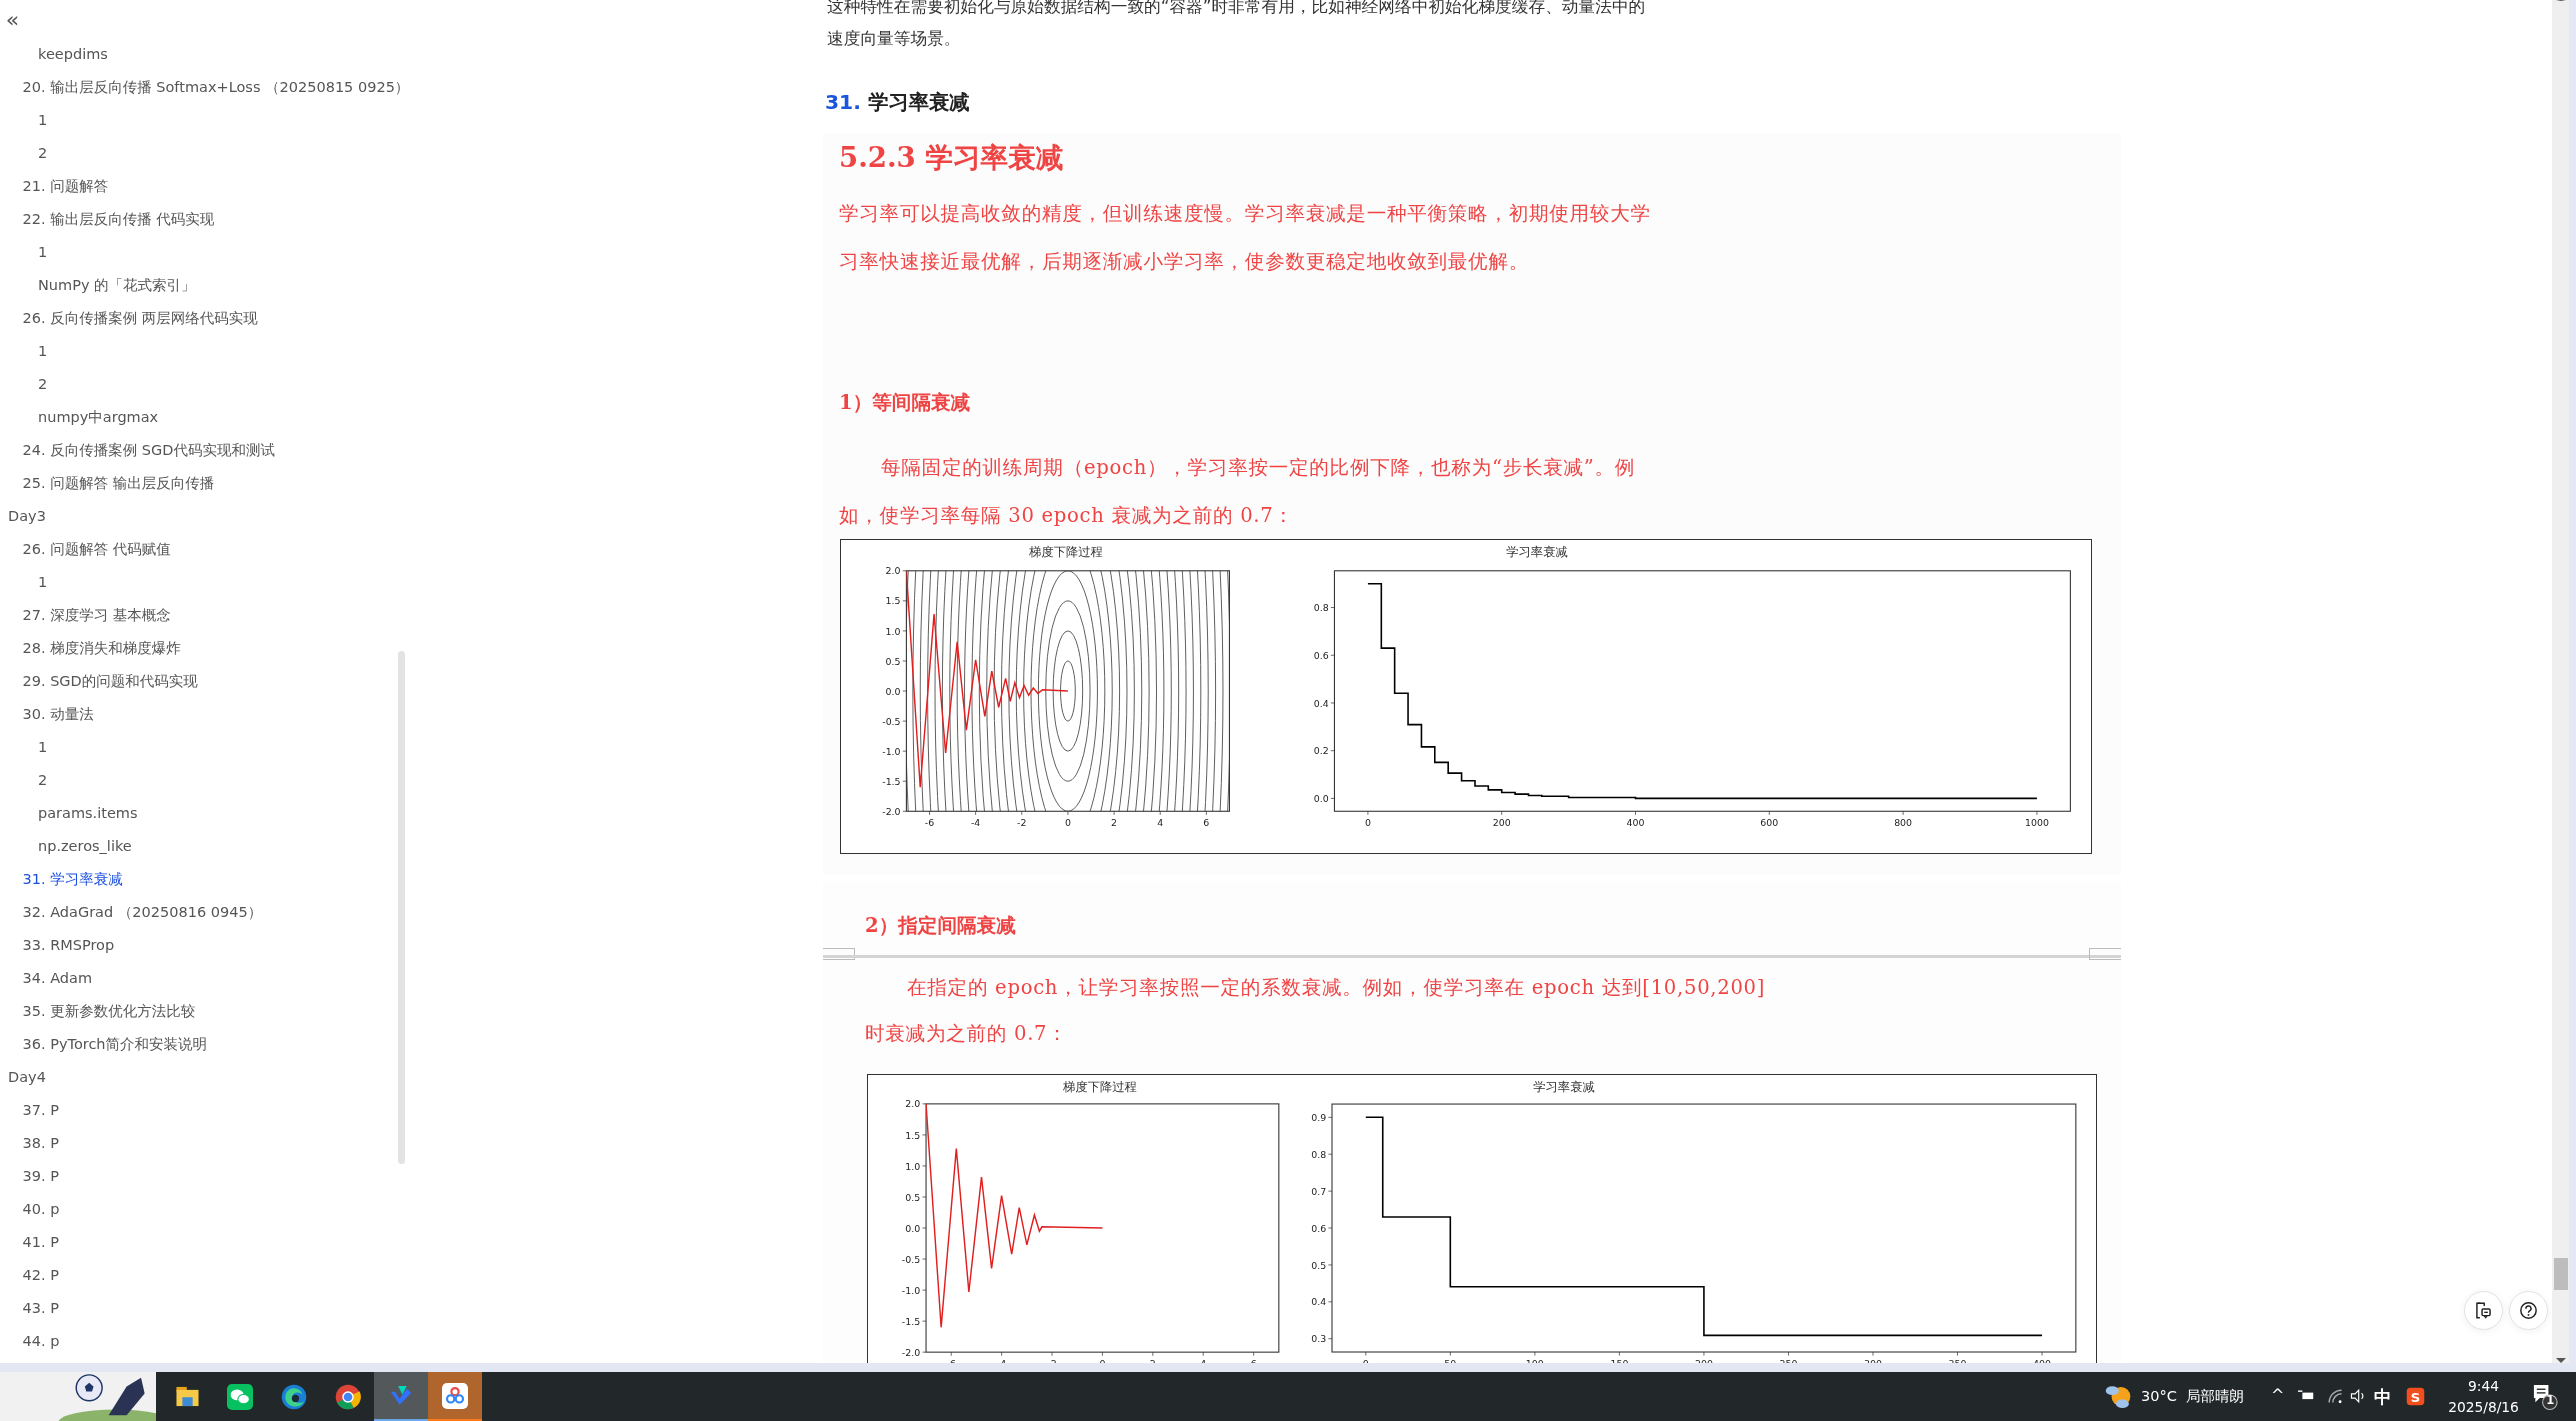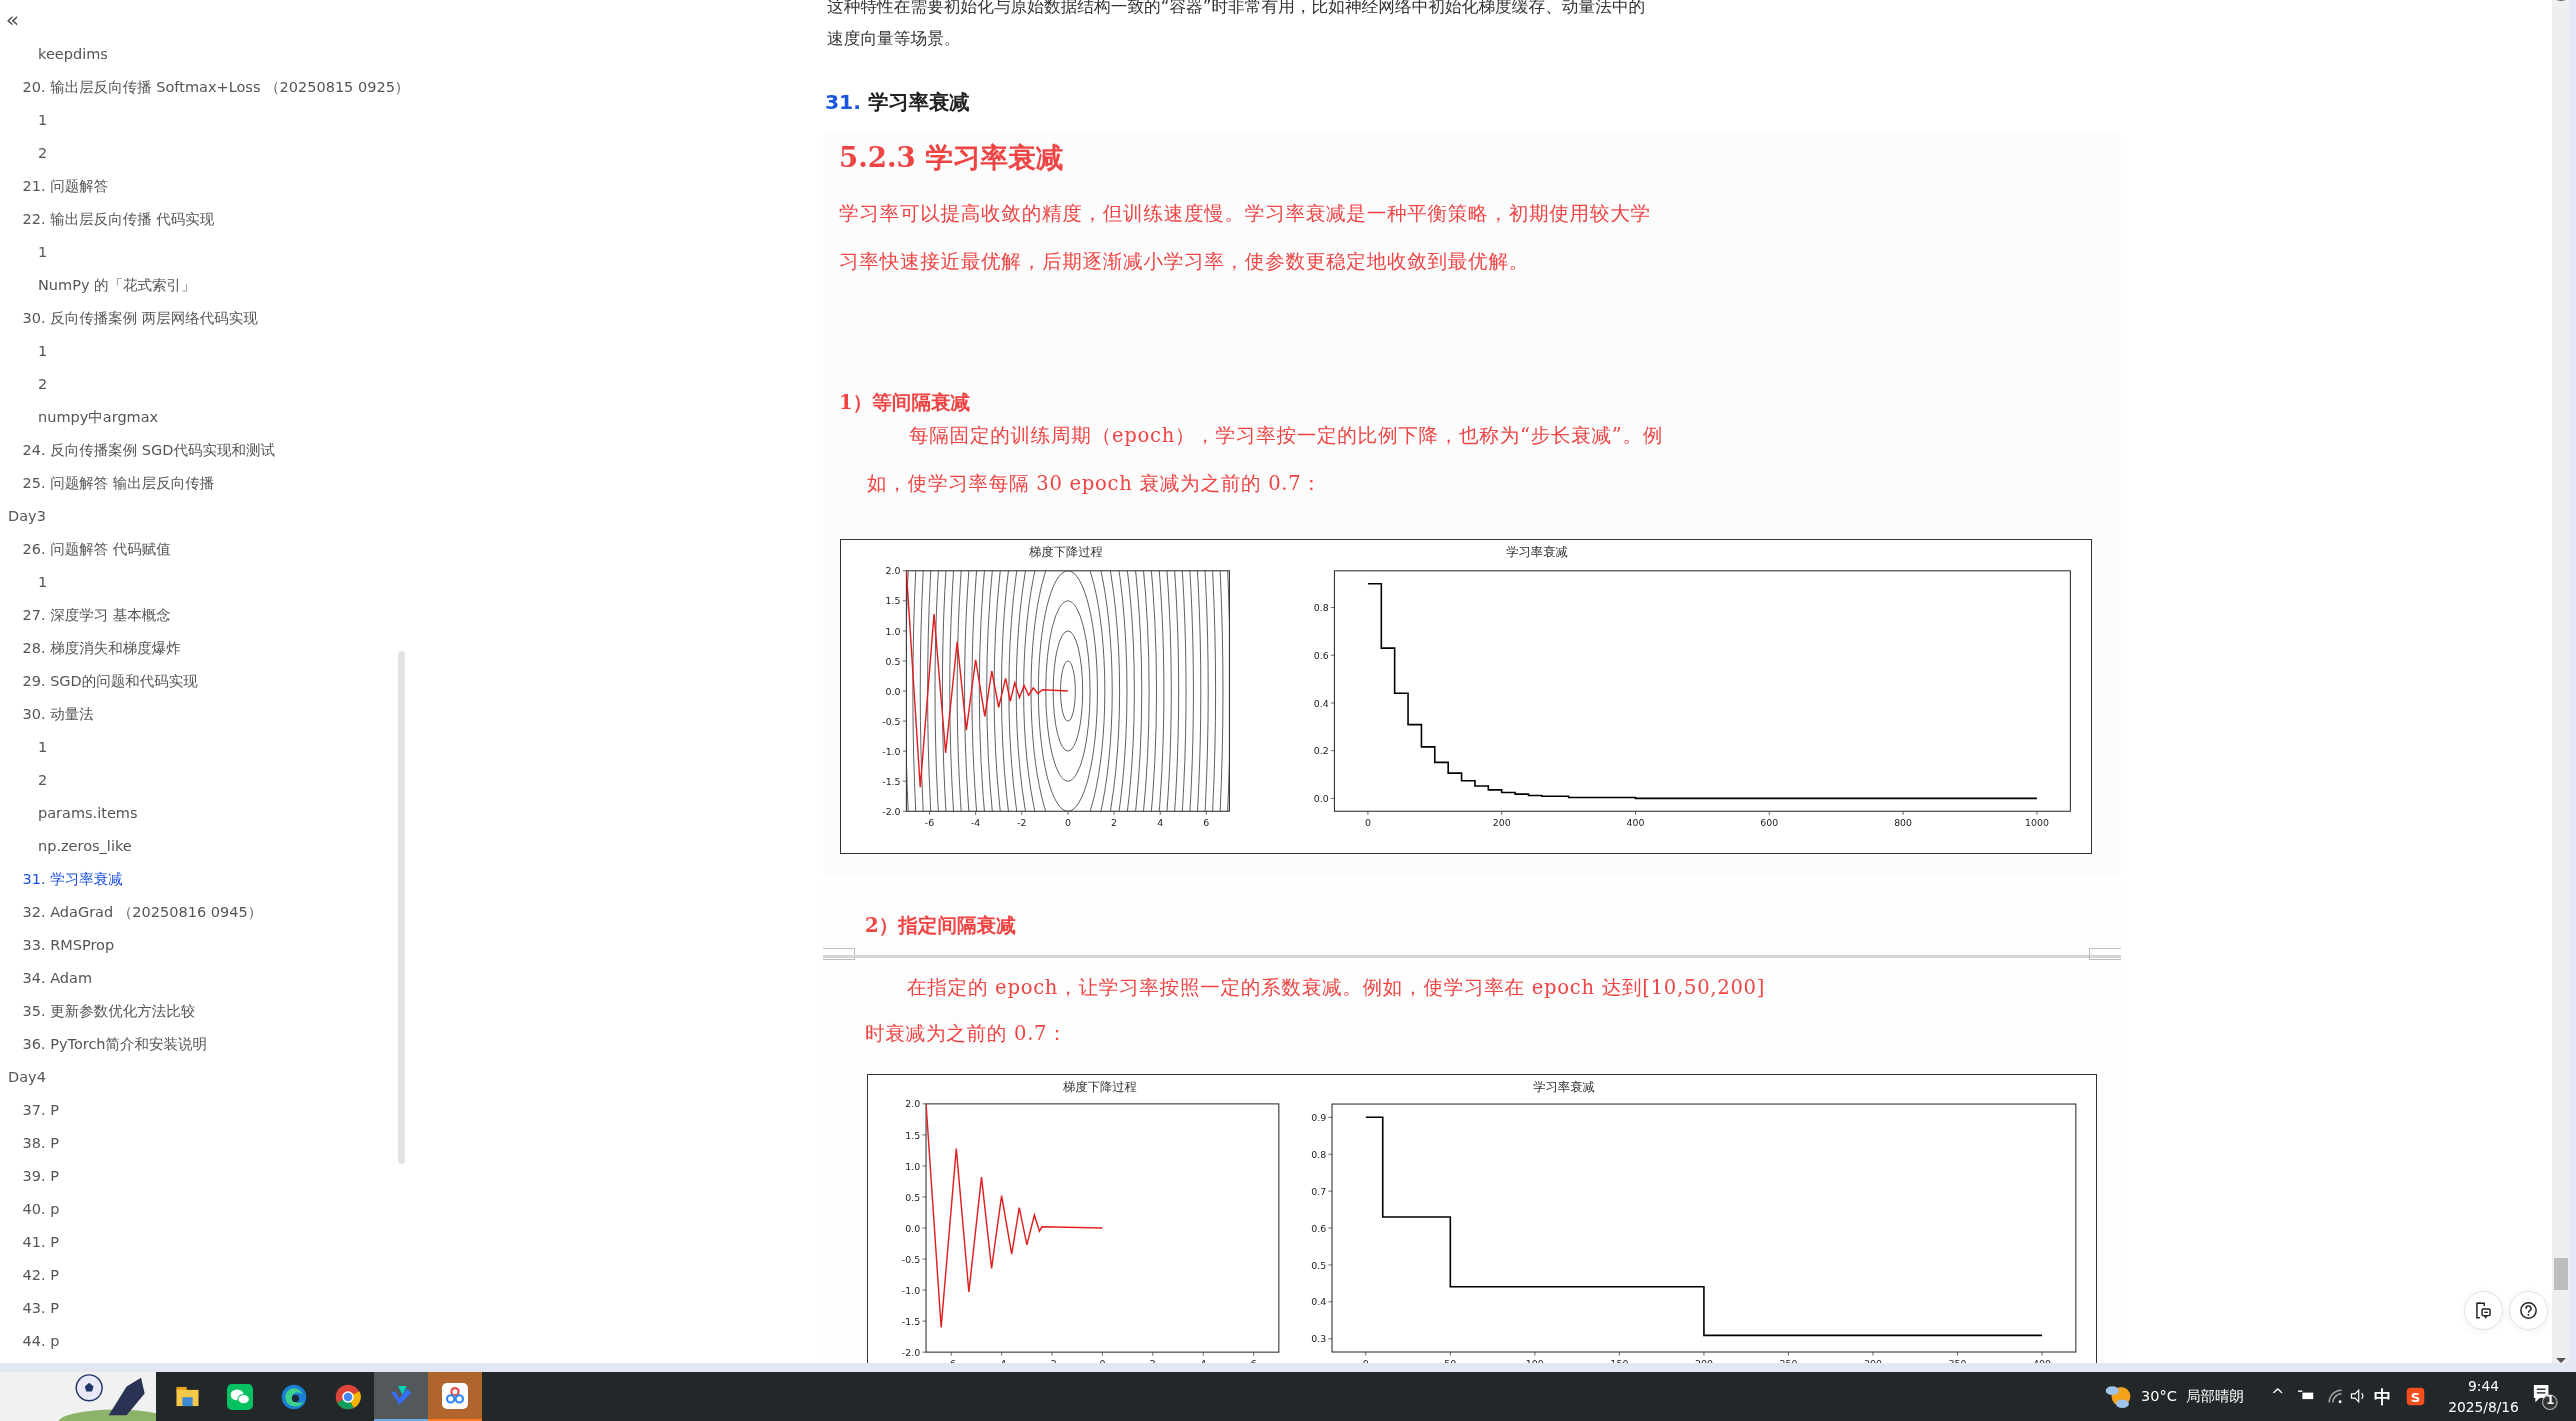--- a/index.html
+++ b/index.html
@@ -70,21 +70,21 @@
     <div class="collapse-btn">«</div>
     <div class="toc" id="toc">
         <div class="toc-item l2">keepdims</div>
         <div class="toc-item l1">20. 输出层反向传播 Softmax+Loss （20250815 0925）</div>
         <div class="toc-item l2">1</div>
         <div class="toc-item l2">2</div>
         <div class="toc-item l1">21. 问题解答</div>
         <div class="toc-item l1">22. 输出层反向传播 代码实现</div>
         <div class="toc-item l2">1</div>
         <div class="toc-item l2">NumPy 的「花式索引」</div>
-        <div class="toc-item l1">30. 反向传播案例 两层网络代码实现</div>
+        <div class="toc-item l1">26. 反向传播案例 两层网络代码实现</div>
         <div class="toc-item l2">1</div>
         <div class="toc-item l2">2</div>
         <div class="toc-item l2">numpy中argmax</div>
         <div class="toc-item l1">24. 反向传播案例 SGD代码实现和测试</div>
         <div class="toc-item l1">25. 问题解答 输出层反向传播</div>
         <div class="toc-item l0">Day3</div>
         <div class="toc-item l1">26. 问题解答 代码赋值</div>
         <div class="toc-item l2">1</div>
         <div class="toc-item l1">27. 深度学习 基本概念</div>
         <div class="toc-item l1">28. 梯度消失和梯度爆炸</div>
@@ -128,21 +128,21 @@
     <div class="scan2"></div>
 
     <div class="h523 serif">5.2.3 学习率衰减</div>
 
     <div class="body-p serif" style="top:190px;">
       <div>学习率可以提高收敛的精度，但训练速度慢。学习率衰减是一种平衡策略，初期使用较大学</div>
       <div>习率快速接近最优解，后期逐渐减小学习率，使参数更稳定地收敛到最优解。</div>
     </div>
 
     <div class="sub-h serif" style="left:433px; top:389px;">1）等间隔衰减</div>
-    <div class="body-p serif" style="top:412px;margin-left:28px;">
+    <div class="body-p serif" style="top:444px;">
       <div><span class="indent"></span><span>每隔固定的训练周期（epoch），学习率按一定的比例下降，也称为“步长衰减”。例</span></div>
       <div>如，使学习率每隔 30 epoch 衰减为之前的 0.7：</div>
     </div>
 
     <div class="figure" style="left:434px; top:539px; width:1252px; height:315px;">
       <div class="fig-title" style="left:167px; top:4.4px; width:116px;">梯度下降过程</div>
       <svg class="chartsvg" style="position:absolute; left:36px; top:25px;" width="363" height="268" viewBox="0 0 500 370">
           <g>
             <g clip-path="url(#clip0)">
               <ellipse cx="263" cy="174" rx="10.194285714285714" ry="41.5" fill="none" stroke="#555" stroke-width="1.3"></ellipse>

